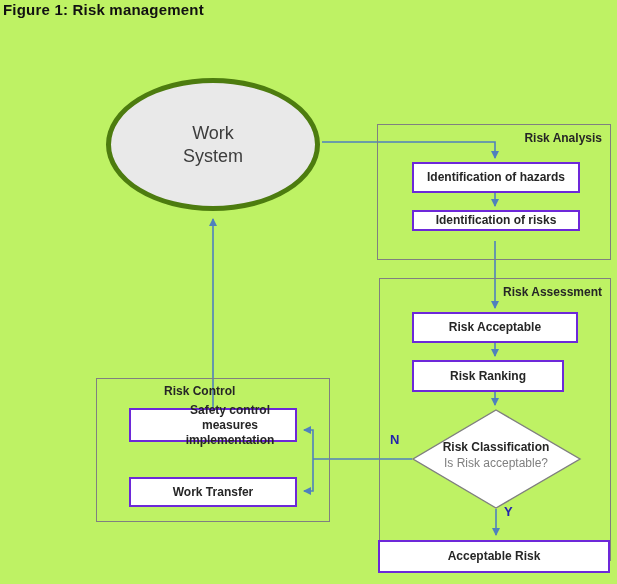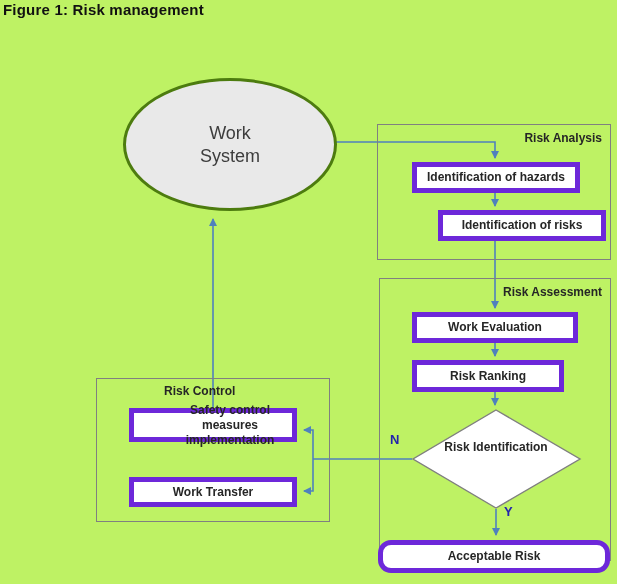--- a/index.html
+++ b/index.html
@@ -27,26 +27,26 @@
   svg.connector-layer {
     position: absolute;
     left: 0;
     top: 0;
     width: 617px;
     height: 584px;
     pointer-events: none;
   }
   .ellipse {
     position: absolute;
-    left: 123px;
+    left: 106px;
     top: 78px;
     width: 214px;
     height: 133px;
     background: #e9e9e9;
-    border: 3px solid #4d7c0f;
+    border: 5px solid #4d7c0f;
     border-radius: 50%;
     display: flex;
     align-items: center;
     justify-content: center;
     text-align: center;
     box-sizing: border-box;
   }
   .ellipse-label {
     font-size: 18px;
     color: #3d3d3d;
@@ -67,39 +67,39 @@
     font-size: 12px;
     font-weight: bold;
     color: #262626;
     white-space: nowrap;
   }
   .group-label.right { top: 6px; right: 8px; }
   .group-label.left  { top: 5px; left: 20px; margin-left: 47px; }
   .node-box {
     position: absolute;
     background: #ffffff;
-    border: 5px solid #6d28d9;
+    border: 2px solid #6d28d9;
     box-sizing: border-box;
     display: flex;
     align-items: center;
     justify-content: center;
     text-align: center;
     font-size: 12px;
     font-weight: bold;
     color: #262626;
     line-height: 1.25;
     padding: 1px 6px;
   }
   .box-hazards    { left: 412px; top: 162px; width: 168px; height: 31px; }
-  .box-risks      { left: 412px; top: 210px; width: 168px; height: 31px; margin-left: 26px; }
+  .box-risks      { left: 412px; top: 210px; width: 168px; height: 21px; }
   .box-evaluation { left: 412px; top: 312px; width: 166px; height: 31px; }
   .box-ranking    { left: 412px; top: 360px; width: 152px; height: 32px; }
   .box-safety     { left: 129px; top: 408px; width: 168px; height: 34px; padding-left: 40px; }
   .box-transfer   { left: 129px; top: 477px; width: 168px; height: 30px; }
-  .box-acceptable { left: 378px; top: 540px; width: 232px; height: 33px; border-radius: 13px; }
+  .box-acceptable { left: 378px; top: 540px; width: 232px; height: 33px; }
   .diamond-text {
     position: absolute;
     left: 416px;
     top: 440px;
     width: 160px;
     text-align: center;
     pointer-events: none;
   }
   .diamond-line1 {
     font-size: 12px;
@@ -170,28 +170,29 @@
     <span>Identification of hazards</span>
   </div>
   <div class="node-box box-risks">
     <span>Identification of risks</span>
   </div>
 
   <div class="group group-risk-assessment">
     <span class="group-label right">Risk Assessment</span>
   </div>
   <div class="node-box box-evaluation">
-    <span>Work Evaluation</span>
+    <span>Risk Acceptable</span>
   </div>
   <div class="node-box box-ranking">
     <span>Risk Ranking</span>
   </div>
 
   <div class="diamond-text">
-    <span class="diamond-line1">Risk Identification</span>
+    <span class="diamond-line1">Risk Classification</span>
+    <span class="diamond-line2">Is Risk acceptable?</span>
   </div>
   <div class="branch-label label-no">N</div>
   <div class="branch-label label-yes">Y</div>
 
   <div class="group group-risk-control">
     <span class="group-label left">Risk Control</span>
   </div>
   <div class="node-box box-safety">
     <span>Safety control measures implementation</span>
   </div>

